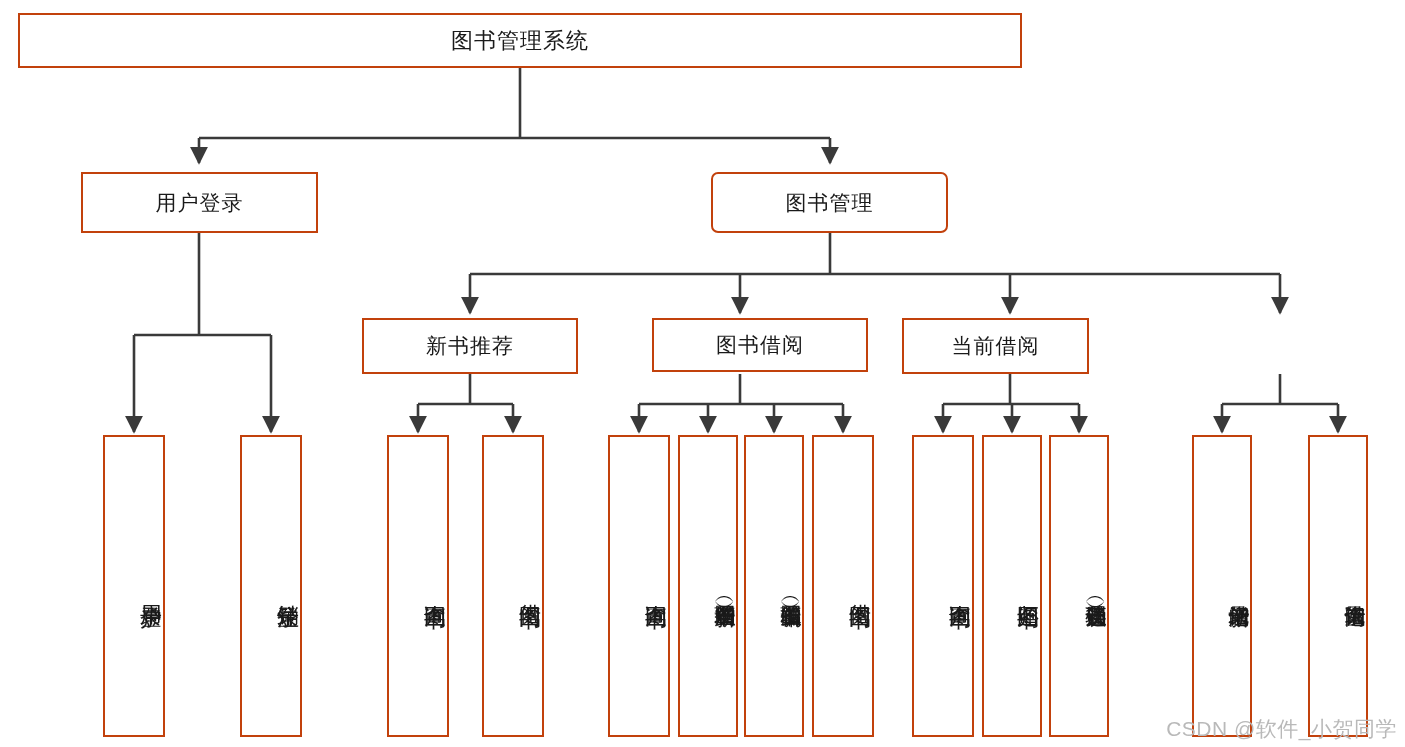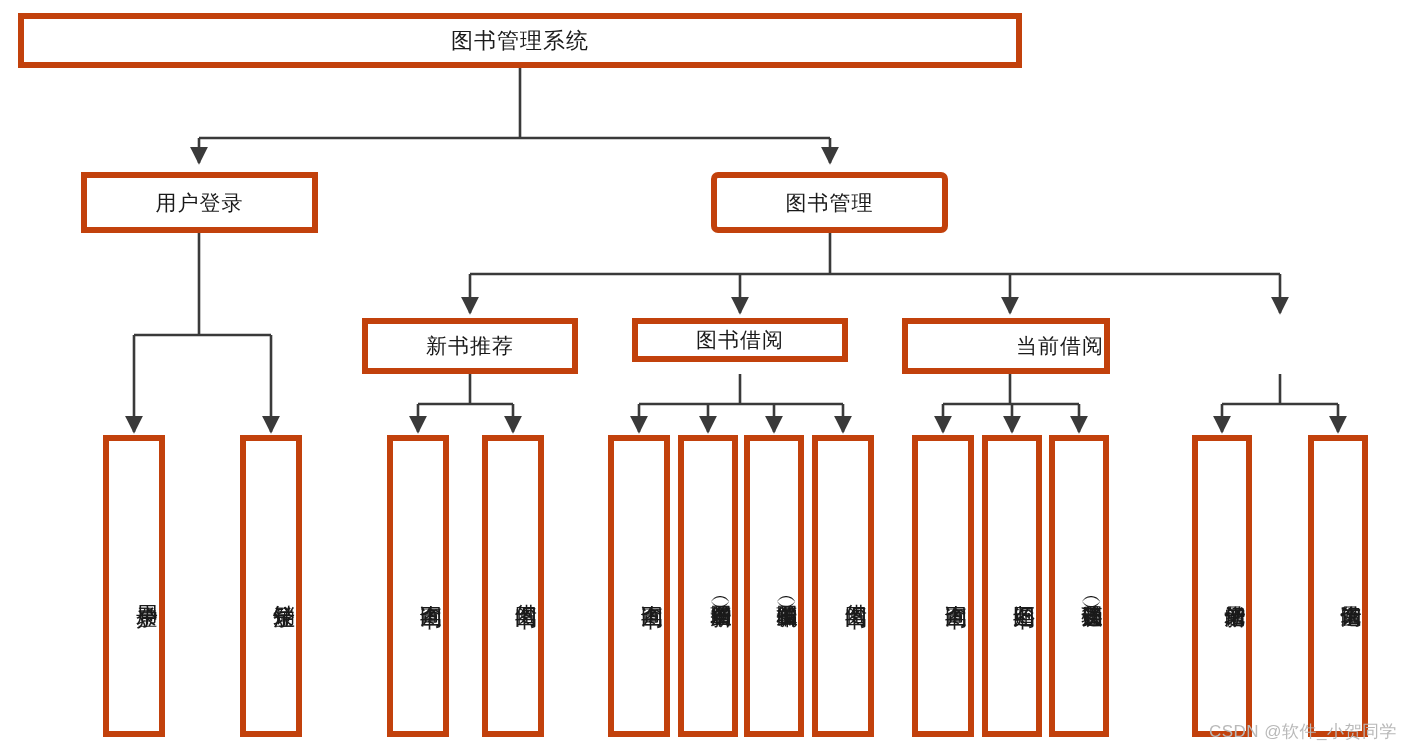--- a/index.html
+++ b/index.html
@@ -23,21 +23,21 @@
     left: 0;
     top: 0;
     width: 1405px;
     height: 747px;
     pointer-events: none;
   }
   .node {
     position: absolute;
     box-sizing: border-box;
     background: #ffffff;
-    border: 6px solid #c2410c;
+    border: 2px solid #c2410c;
     display: flex;
     align-items: center;
     justify-content: center;
     color: #1a1a1a;
   }
   .node.horiz {
     font-size: 21px;
     letter-spacing: 1px;
     white-space: nowrap;
   }
@@ -56,21 +56,21 @@
     letter-spacing: 0px;
     line-height: 1.0;
   }
   .node.title {
     font-size: 22px;
   }
   .watermark {
     position: absolute;
     right: 8px;
     bottom: 4px;
-    font-size: 17px;
+    font-size: 21px;
     color: #b9b9b9;
     white-space: nowrap;
     letter-spacing: 0.5px;
   }
 </style>
 </head>
 <body>
 
 <div id="canvas">
 
@@ -133,25 +133,25 @@
   </div>
 
   <div class="node horiz" style="left:711px; top:172px; width:237px; height:61px;border-radius:7px;">
     <span>图书管理</span>
   </div>
 
   <div class="node horiz" style="left:362px; top:318px; width:216px; height:56px;font-family:Liberation Serif, serif;">
     <span>新书推荐</span>
   </div>
 
-  <div class="node horiz" style="left:632px; top:318px; width:216px; height:44px;">
+  <div class="node horiz" style="left:652px; top:318px; width:216px; height:54px;">
     <span>图书借阅</span>
   </div>
 
-  <div class="node horiz" style="left:902px; top:318px; width:208px; height:56px;justify-content:flex-end;">
+  <div class="node horiz" style="left:902px; top:318px; width:187px; height:56px;">
     <span>当前借阅</span>
   </div>
 
 
   <div class="node vert" style="left:103px; top:435px; width:62px; height:302px;">
     <span>用户登录</span>
   </div>
 
   <div class="node vert" style="left:240px; top:435px; width:62px; height:302px;">
     <span>注销登录</span>

